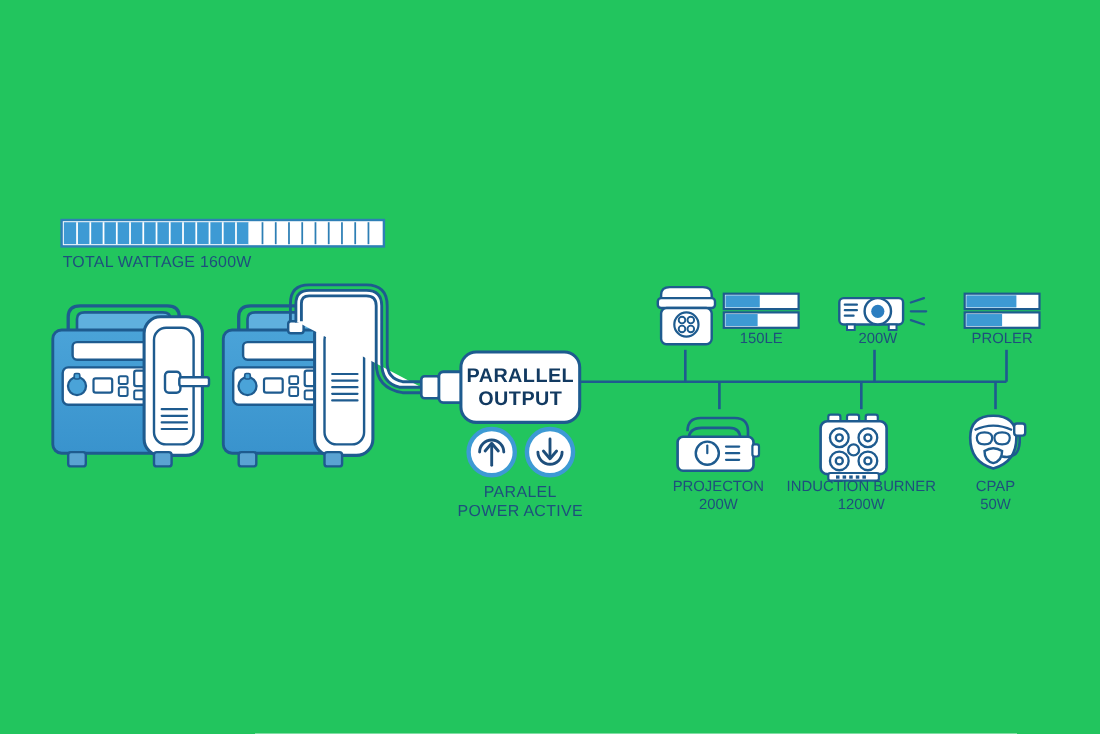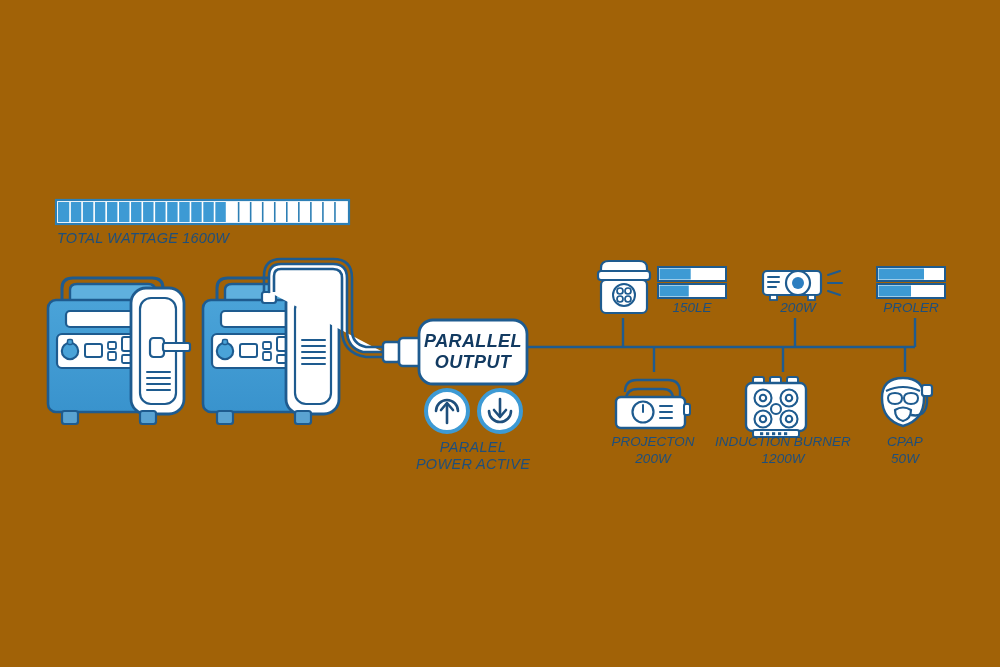--- a/index.html
+++ b/index.html
@@ -5,23 +5,22 @@
 <style>
   html,body{margin:0;padding:0;background:#ffffff;}
   body{
     font-family:"Liberation Sans", sans-serif;
     -webkit-font-smoothing:antialiased;
   }
   #stage{
     position:relative;
     width:1000px;
     height:667px;
-    background:#a16207;
+    background:#22c55e;
     overflow:hidden;
-    font-style:italic;
   }
   svg#diagram{
     position:absolute;
     left:0; top:0;
     width:1000px;
     height:667px;
     display:block;
   }
   text{
     font-family:"Liberation Sans", sans-serif;

